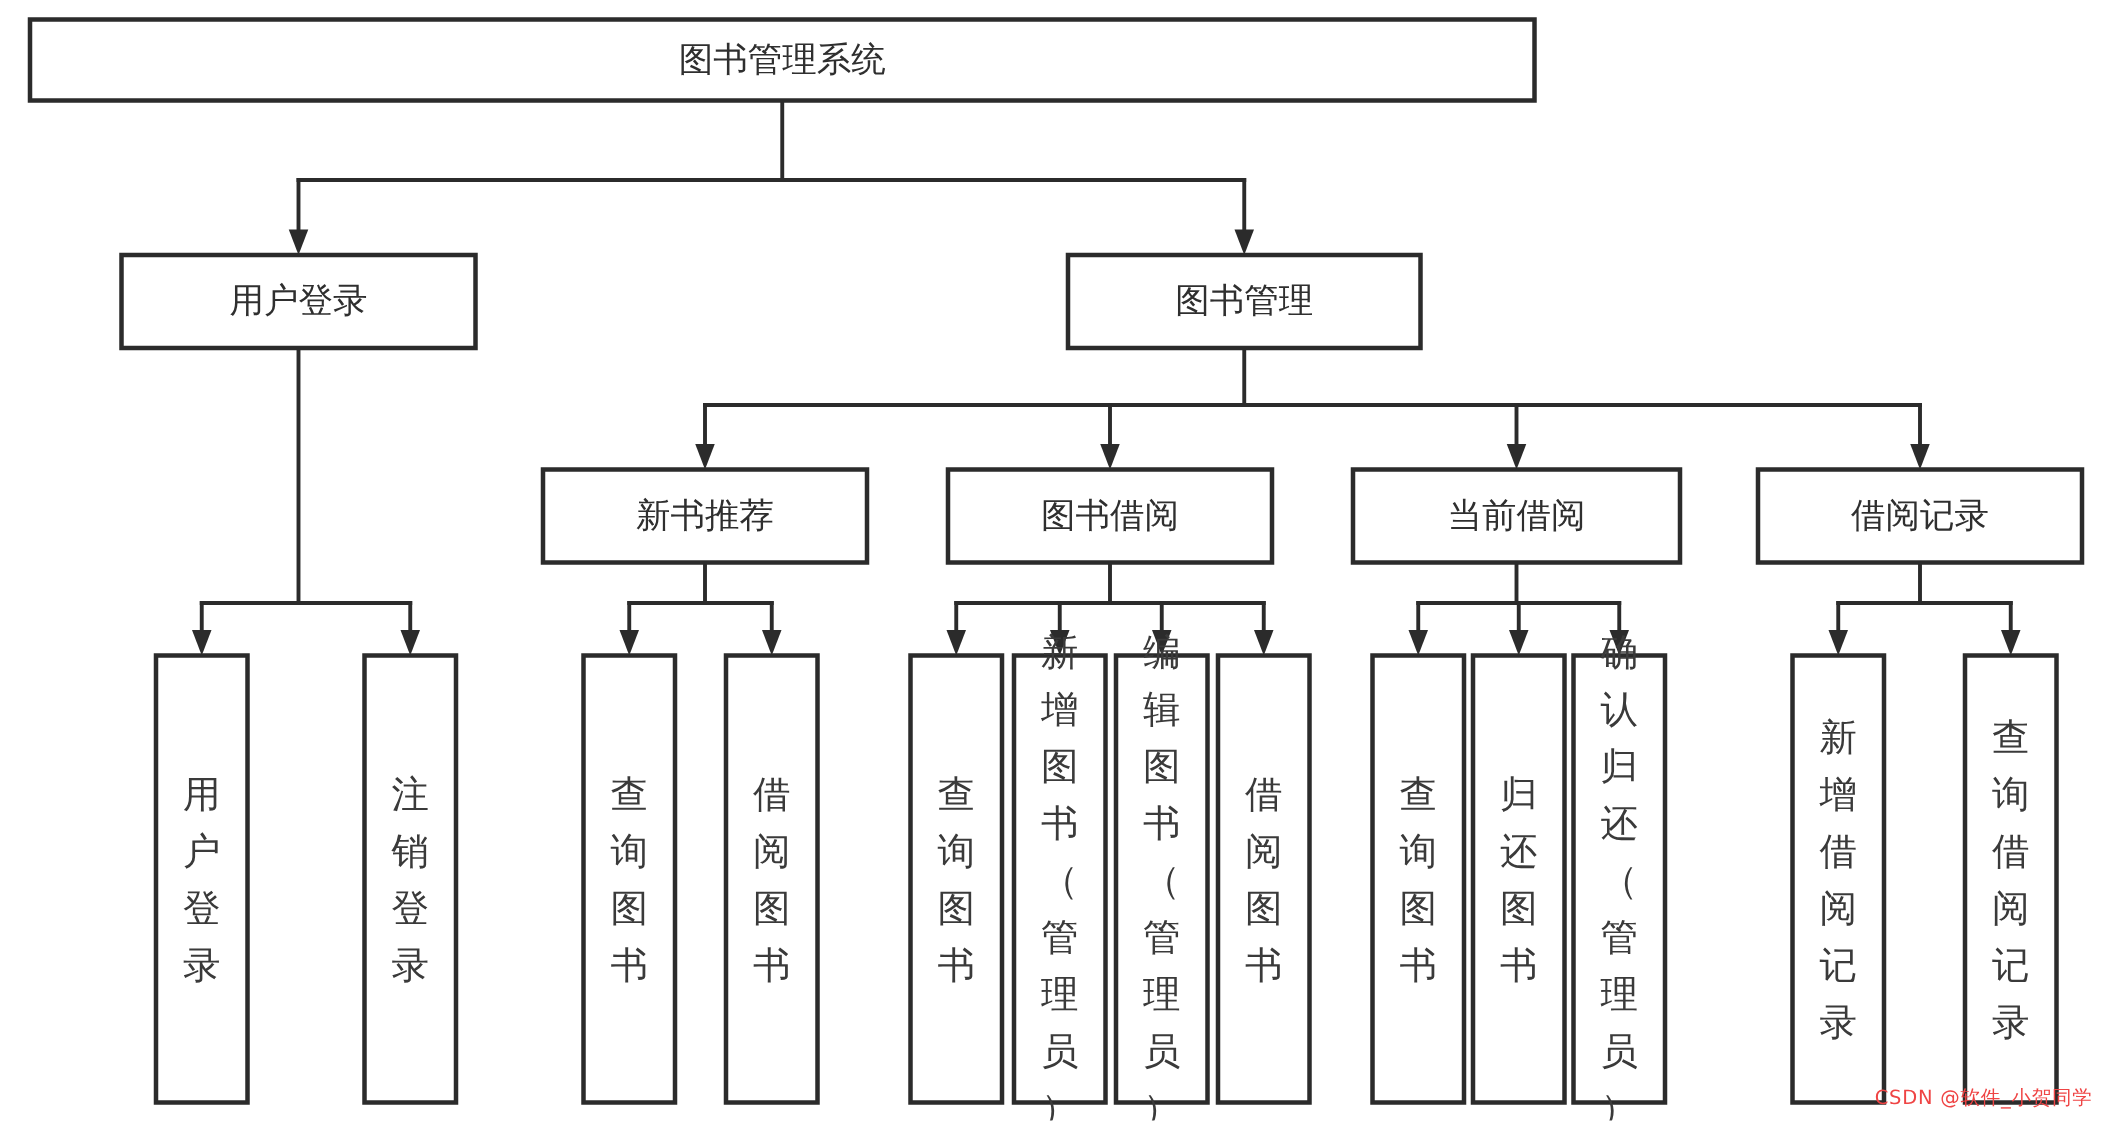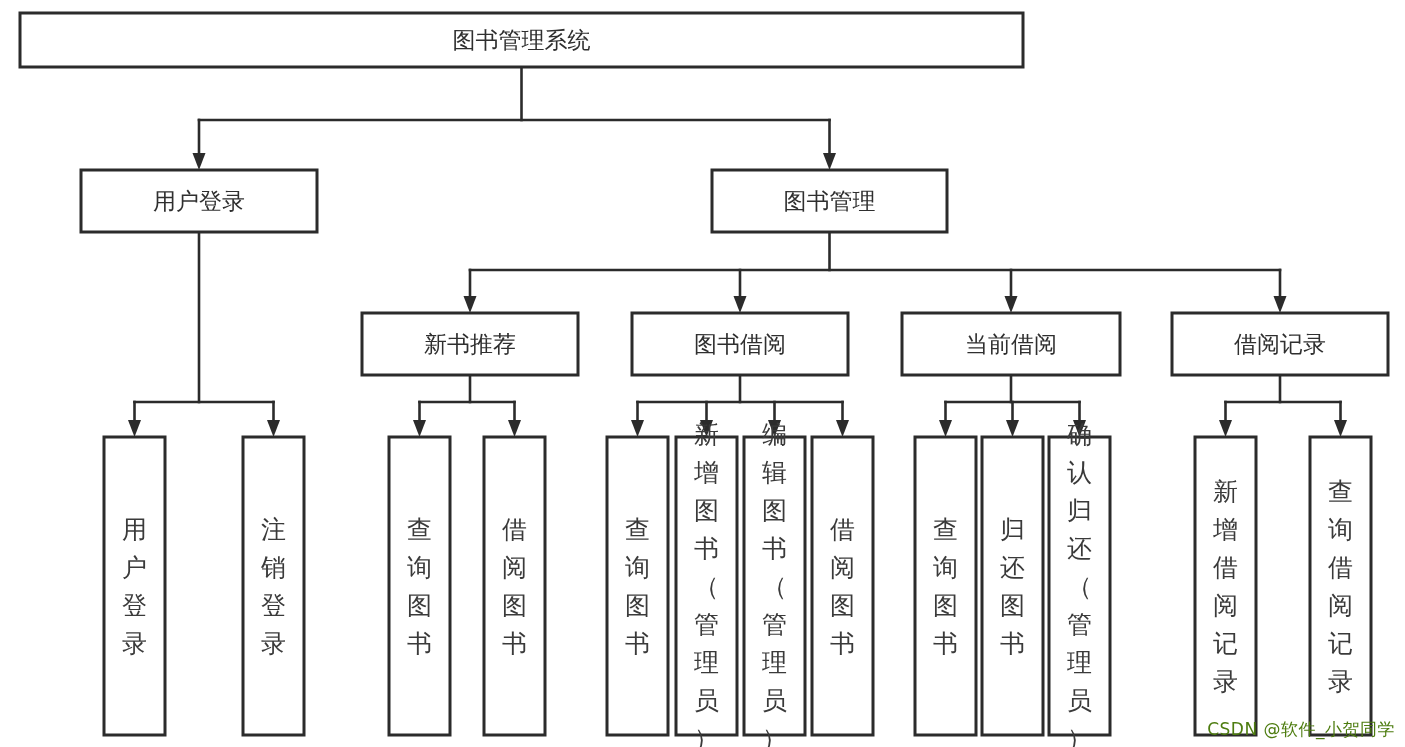--- a/index.html
+++ b/index.html
@@ -15,21 +15,21 @@
     font-family:"DejaVu Sans","Liberation Sans",sans-serif;
     font-size:23px;fill:#2f2f2f;text-anchor:middle;dominant-baseline:middle;
   }
   .node-label-v{
     font-family:"DejaVu Sans","Liberation Sans",sans-serif;
     font-size:25px;fill:#3a3a3a;text-anchor:middle;
   }
   .watermark{
     position:absolute;right:10px;bottom:6px;
     font-family:"DejaVu Sans","Liberation Sans",sans-serif;
-    font-size:17px;color:#4d7c0f;white-space:nowrap;letter-spacing:.5px;
+    font-size:13px;color:#ef4444;white-space:nowrap;letter-spacing:.5px;
     user-select:none;
   }
 </style>
 </head>
 <body>
 
 <svg id="canvas" viewBox="0 0 1405 747" xmlns="http://www.w3.org/2000/svg">
   <g id="edges-layer">
       <path class="conn" d="M 521.5 67 L 521.5 120"></path>
       <path class="conn" d="M 199 120 L 829.5 120"></path>

